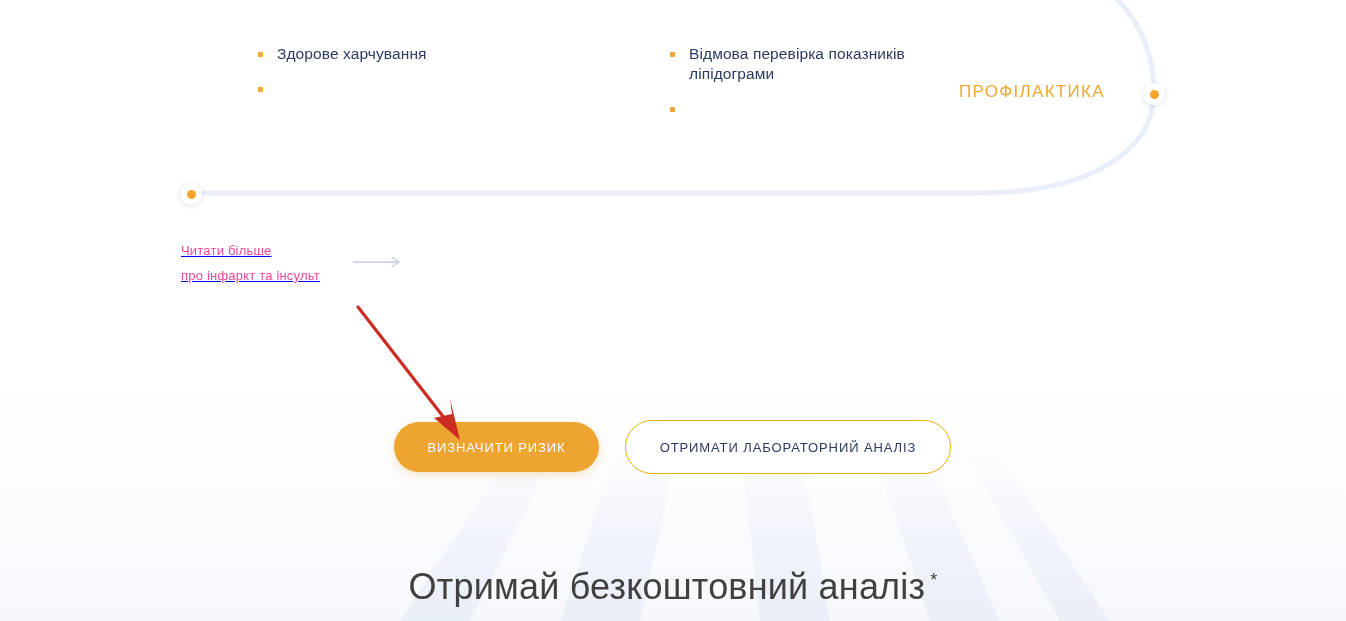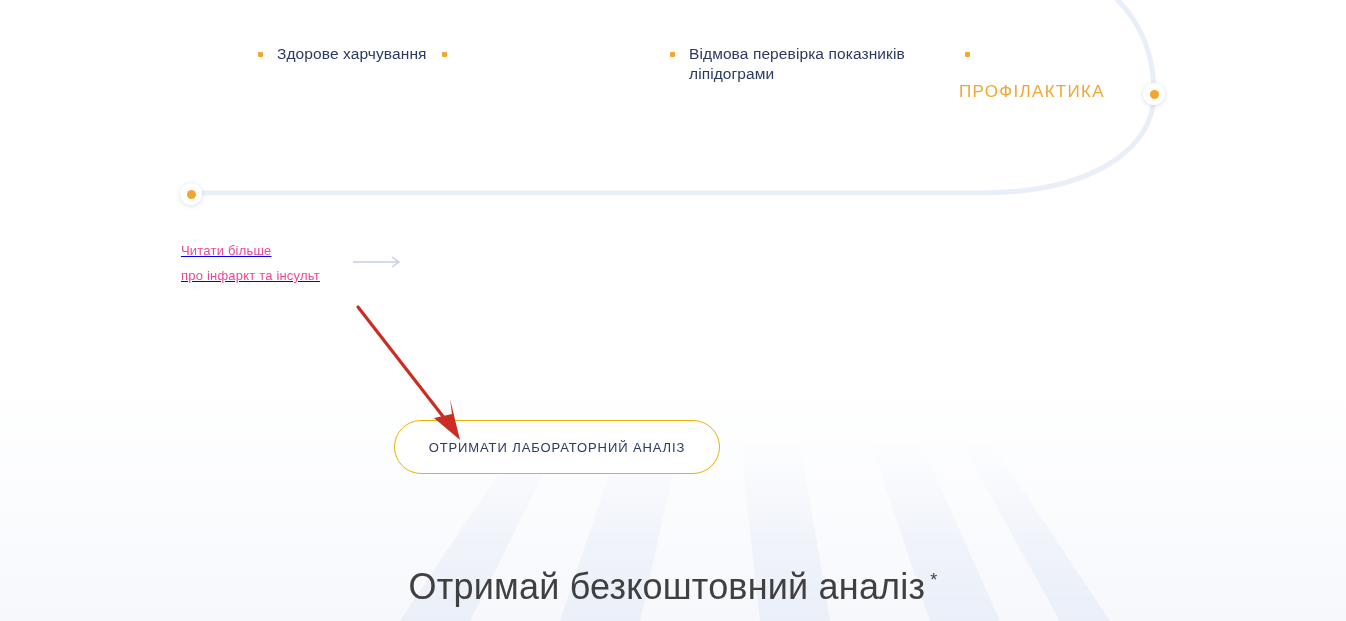--- a/index.html
+++ b/index.html
@@ -15,21 +15,21 @@
     background:linear-gradient(to bottom,#ffffff 0%,#ffffff 62%,#fbfcfe 80%,#f6f8fc 100%);
     z-index:0;
   }
   .rays{position:absolute;left:0;bottom:0;width:1346px;height:180px;z-index:1;opacity:.8;}
   .deco-svg{position:absolute;left:0;top:0;width:1346px;height:621px;z-index:2;pointer-events:none;}
 
   .content{position:relative;z-index:3;width:1346px;height:621px;}
 
   
   .bullets{position:absolute;top:44px;left:258px;display:flex;gap:76px;}
-  .col{display:flex;flex-direction:row;gap:15px;}
+  .col{display:flex;flex-direction:column;gap:15px;}
   .col-a{width:278px;}
   .col-b{width:300px;margin-left:58px;}
   .bullet-row{display:flex;align-items:flex-start;gap:14px;}
   .dot{
     width:5px;height:5px;background:#f0a830;border-radius:1px;
     margin-top:8px;flex:0 0 auto;
   }
   .bullet-text{
     color:#2a3a62;font-size:15.5px;line-height:20px;letter-spacing:.1px;
   }
@@ -147,20 +147,21 @@
 про інфаркт та інсульт</span>
     <span class="readmore-arrow">
       <svg width="52" height="14" viewBox="0 0 52 14">
         <line x1="1" y1="7" x2="46" y2="7" stroke="#c4cee3" stroke-width="1.4"></line>
         <polyline points="40,2 47,7 40,12" fill="none" stroke="#c4cee3" stroke-width="1.4"></polyline>
       </svg>
     </span>
   </a>
 
   <div class="btn-row">
+    <button class="btn btn-primary">ВИЗНАЧИТИ РИЗИК</button>
     <button class="btn btn-secondary">ОТРИМАТИ ЛАБОРАТОРНИЙ АНАЛІЗ</button>
   </div>
 
   <div class="bottom-heading">
     <span>Отримай безкоштовний аналіз</span><span class="star">*</span>
   </div>
 
 </div>
 
 <svg class="annot" viewBox="0 0 1346 621">

